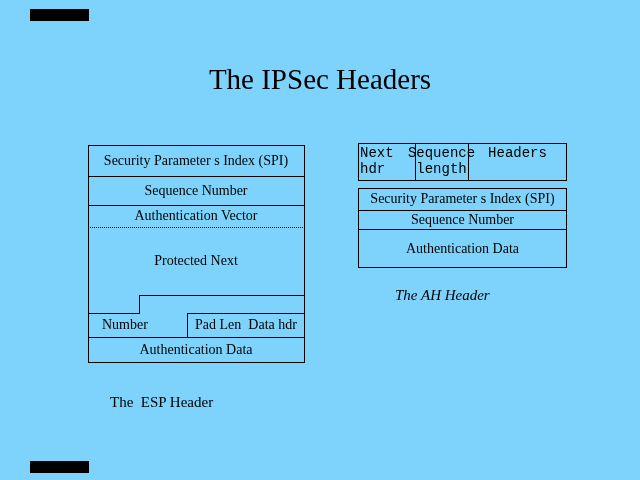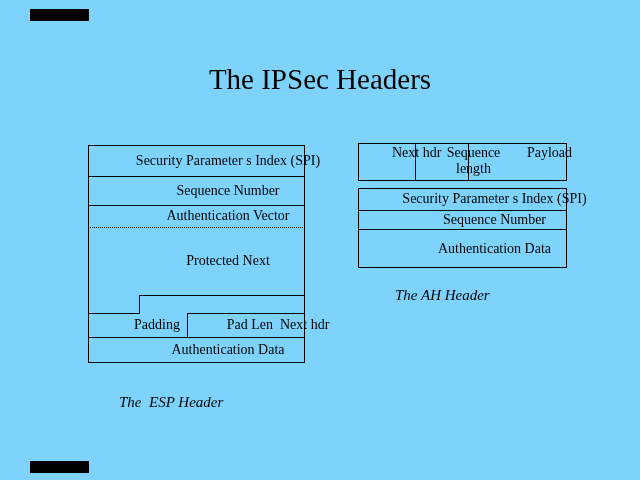--- a/index.html
+++ b/index.html
@@ -14,23 +14,23 @@
   .mark { position:absolute; background:#000000; }
   .title {
     position:absolute; left:0; top:63px; width:640px;
     text-align:center; font-size:29px; color:#000000;
   }
   .ln  { position:absolute; background:#000000; }
   .dot { position:absolute; height:0; border-top:1px dotted #000000; }
   .box { position:absolute; border:1px solid #000000; background:transparent; }
   .lbl {
     position:absolute; display:flex; align-items:center; justify-content:center;
-    font-size:14px; line-height:16px; color:#000000; text-align:center;padding-left:32px;
+    font-size:14px; line-height:16px; color:#000000; text-align:center;
   }
-  .lbl.top   { align-items:flex-start; }
+  .lbl.top   { align-items:flex-start;font-family:Liberation Mono, monospace; }
   .lbl.left  { justify-content:flex-start; text-align:left; }
   .pre { white-space:pre; }
   .caption { position:absolute; font-size:15px; color:#000000; }
 </style>
 </head>
 <body>
 
 <div class="canvas">
 
   <div class="mark" style="left:30px; top:9px; width:59px; height:12px;"></div>
@@ -53,40 +53,40 @@
     <div class="ln" style="left:88px; top:313px; width:52px; height:1px;"></div>
     <div class="ln" style="left:187px; top:313px; width:118px; height:1px;"></div>
     <div class="ln" style="left:187px; top:313px; width:1px; height:25px;"></div>
     <div class="ln" style="left:88px; top:337px; width:217px; height:1px;"></div>
     <div class="ln" style="left:88px; top:362px; width:217px; height:1px;"></div>
 
     <div class="lbl" style="left:88px; top:145px; width:216px; height:31px;">Security Parameter s Index (SPI)</div>
     <div class="lbl" style="left:88px; top:176px; width:216px; height:29px;">Sequence Number</div>
     <div class="lbl" style="left:88px; top:205px; width:216px; height:22px;">Authentication Vector</div>
     <div class="lbl" style="left:88px; top:227px; width:216px; height:68px;">Protected Next</div>
-    <div class="lbl left" style="left:102px; top:313px; width:84px; height:24px;">Padding</div>
-    <div class="lbl pre" style="left:188px; top:313px; width:116px; height:24px;">Pad Len  Next hdr</div>
+    <div class="lbl left" style="left:102px; top:313px; width:84px; height:24px;">Number</div>
+    <div class="lbl pre" style="left:188px; top:313px; width:116px; height:24px;">Pad Len  Data hdr</div>
     <div class="lbl" style="left:88px; top:337px; width:216px; height:25px;">Authentication Data</div>
 
-    <div class="caption pre" style="left:119px; top:394px;font-style:italic;">The  ESP Header</div>
+    <div class="caption pre" style="left:110px; top:394px;">The  ESP Header</div>
   </div>
 
   <div>
 
     <div class="box" style="left:358px; top:143px; width:207px; height:36px;"></div>
     <div class="ln" style="left:415px; top:143px; width:1px; height:38px;"></div>
     <div class="ln" style="left:468px; top:143px; width:1px; height:38px;"></div>
 
     <div class="box" style="left:358px; top:188px; width:207px; height:78px;"></div>
     <div class="ln" style="left:358px; top:210px; width:209px; height:1px;"></div>
     <div class="ln" style="left:358px; top:229px; width:209px; height:1px;"></div>
 
     <div class="lbl top left" style="left:360px; top:145px; width:54px; height:34px;">Next hdr</div>
     <div class="lbl top" style="left:416px; top:145px; width:51px; height:34px;">Sequence length</div>
-    <div class="lbl top" style="left:469px; top:145px; width:97px; height:34px;">Payload</div>
+    <div class="lbl top" style="left:469px; top:145px; width:97px; height:34px;">Headers</div>
 
     <div class="lbl" style="left:358px; top:188px; width:209px; height:22px;">Security Parameter s Index (SPI)</div>
     <div class="lbl" style="left:358px; top:210px; width:209px; height:19px;">Sequence Number</div>
     <div class="lbl" style="left:358px; top:229px; width:209px; height:39px;">Authentication Data</div>
 
     <div class="caption" style="left:395px; top:287px;font-style:italic;">The AH Header</div>
   </div>
 
 </div>
 

